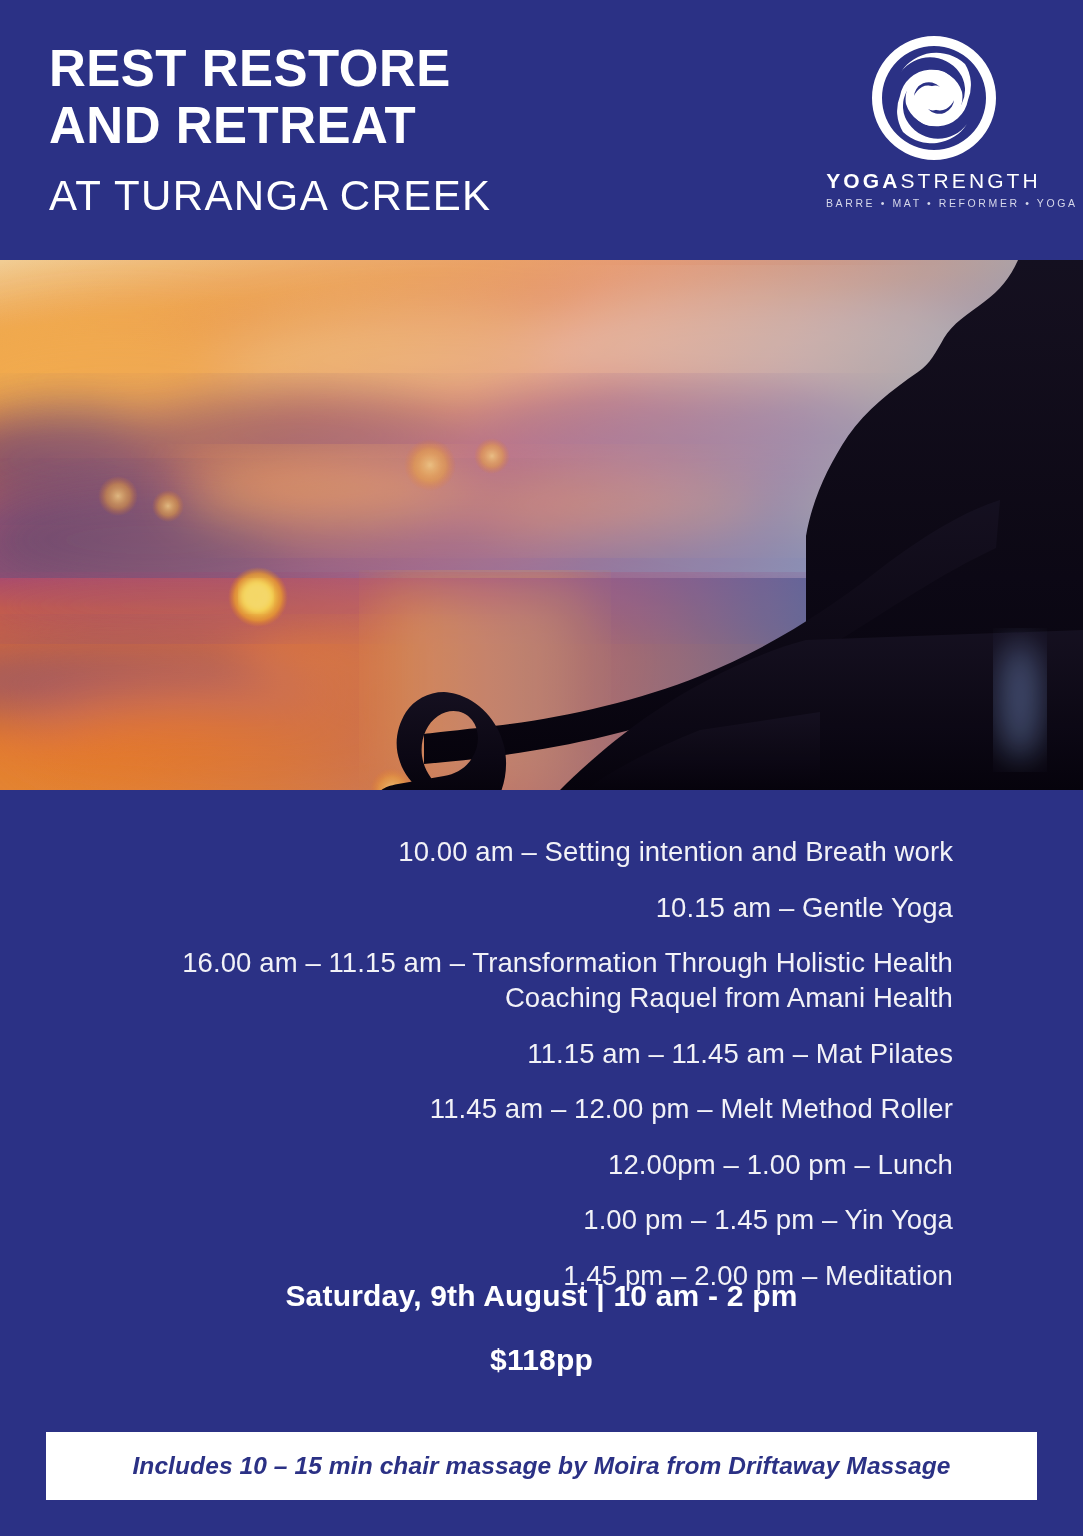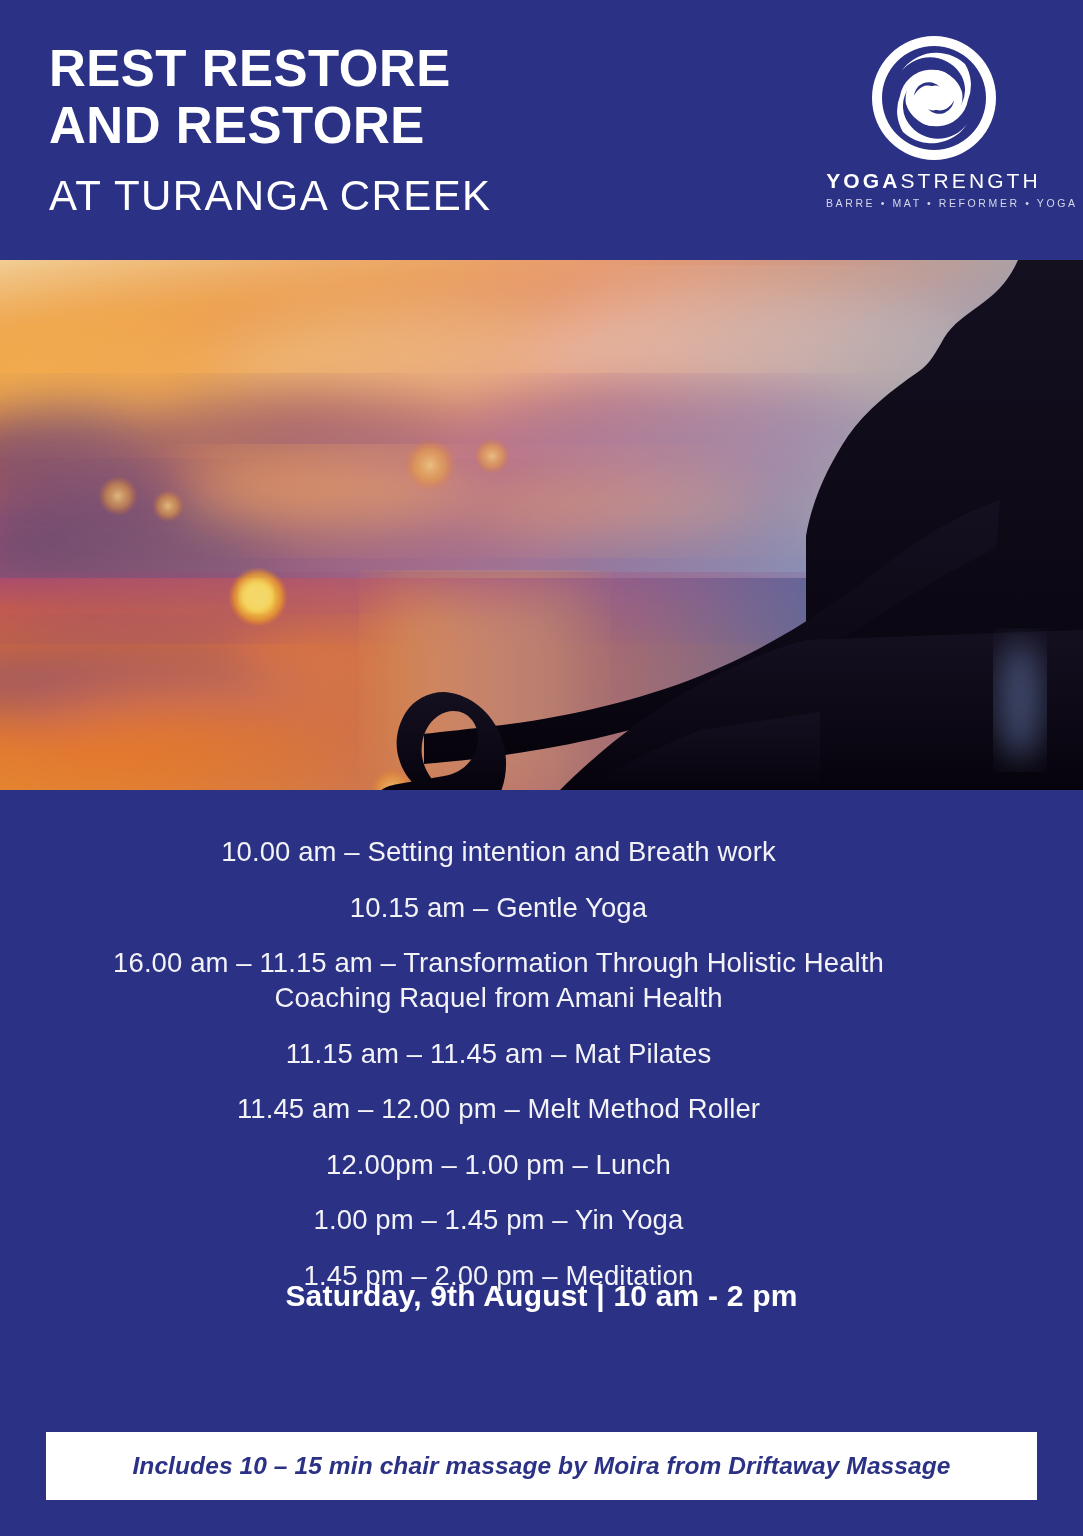--- a/index.html
+++ b/index.html
@@ -75,22 +75,22 @@
   
   .photo {
     position:absolute; left:0; top:260px; width:1083px; height:530px;
     overflow:hidden;
     background:#0d0a18;
   }
   .photo svg { display:block; width:1083px; height:530px; }
 
   
   .schedule {
-    position:absolute; left:0; top:835px; width:997px;
-    text-align:center;
+    position:absolute; left:16px; top:835px; width:997px;
+    text-align:right;
   }
   .sched-line {
     font-size:27.5px;
     font-weight:300;
     color:#f2f2f7;
     line-height:1.26;
     letter-spacing:0.1px;
     margin-bottom:21px;
     padding:0 60px;
   }
@@ -134,21 +134,21 @@
 </style>
 </head>
 <body>
 
 <div class="poster">
 
   <div class="header">
 
     <div class="title-block">
       <div class="title-l1">REST RESTORE</div>
-      <div class="title-l2">AND RESTORE</div>
+      <div class="title-l2">AND RETREAT</div>
       <div class="title-l3">AT TURANGA CREEK</div>
     </div>
 
     <div class="logo-block">
       <svg class="logo-mark" viewBox="0 0 128 128" aria-hidden="true">
         <g fill="#ffffff">
           <path d="M64 2
                    A62 62 0 1 0 64 126
                    A62 62 0 1 0 64 2
                    Z
@@ -369,19 +369,20 @@
     <div class="sched-line" style="margin-top:-20px;">Coaching Raquel from Amani Health</div>
     <div class="sched-line">11.15 am – 11.45 am – Mat Pilates</div>
     <div class="sched-line">11.45 am – 12.00 pm – Melt Method Roller</div>
     <div class="sched-line">12.00pm – 1.00 pm – Lunch</div>
     <div class="sched-line">1.00 pm – 1.45 pm – Yin Yoga</div>
     <div class="sched-line">1.45 pm – 2.00 pm – Meditation</div>
   </div>
 
   <div class="datebar">
     <div class="date-line">Saturday, 9th August  |  10 am - 2 pm</div>
+    <div class="price-line">$118pp</div>
   </div>
 
   <div class="banner">
     <span class="banner-text">Includes 10 – 15 min chair massage by Moira from Driftaway Massage</span>
   </div>
 
 </div>
 
 </body></html>

